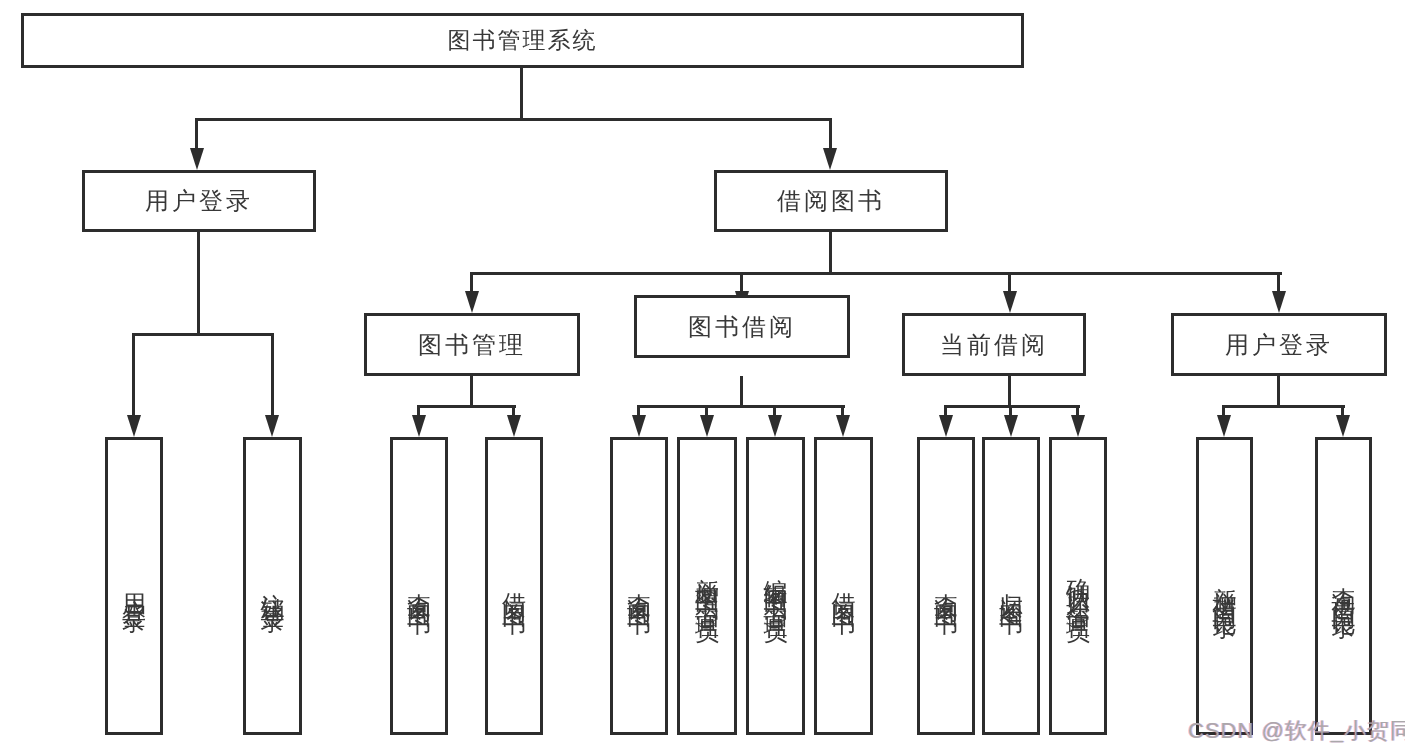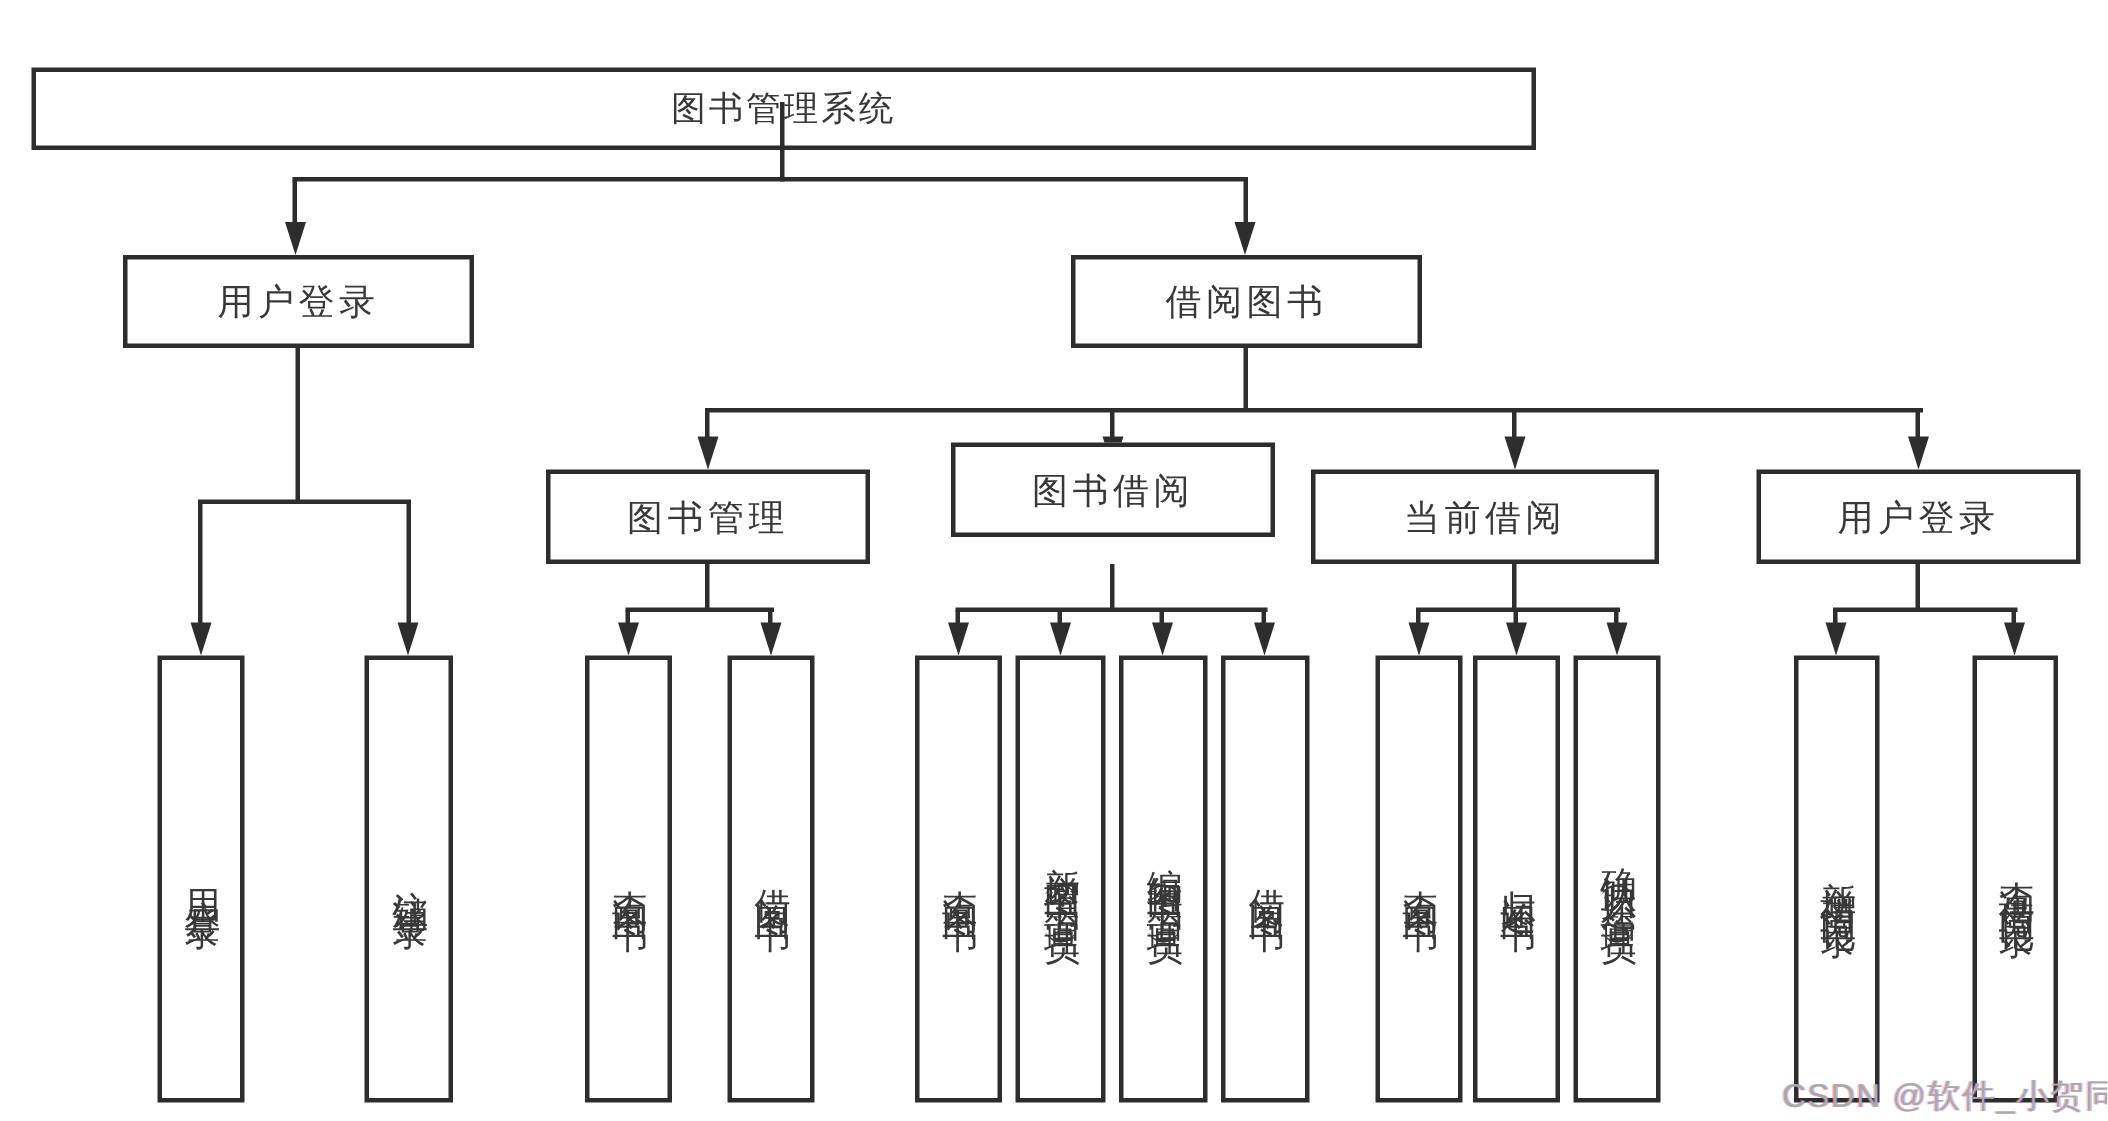--- a/index.html
+++ b/index.html
@@ -15,21 +15,21 @@
     box-sizing:border-box;
     border:3px solid #2d2d2d;
     background:#ffffff;
     color:#383838;
     display:flex;
     align-items:center;
     justify-content:center;
     text-align:center;
   }
   .h-label{font-size:24px;letter-spacing:3px;}
-  .root-label{font-size:23px;letter-spacing:2px;margin-top:32px;}
+  .root-label{font-size:23px;letter-spacing:2px;}
   .leaf{
     writing-mode:vertical-rl;
     font-size:24px;
     letter-spacing:6px;
     line-height:1;
   }
   .hline{position:absolute;height:3px;background:#2d2d2d;}
   .vline{position:absolute;width:3px;background:#2d2d2d;}
   .arrow{
     position:absolute;width:0;height:0;
@@ -77,21 +77,21 @@
   <div class="arrow" style="left:465px;top:291px;"></div>
   <div class="vline" style="left:740px;top:274px;height:20px;"></div>
   <div class="arrow" style="left:735px;top:291px;"></div>
   <div class="vline" style="left:1008px;top:274px;height:20px;"></div>
   <div class="arrow" style="left:1003px;top:291px;"></div>
   <div class="vline" style="left:1277px;top:274px;height:20px;"></div>
   <div class="arrow" style="left:1272px;top:291px;"></div>
 
   <div class="box h-label" style="left:364px;top:313px;width:216px;height:63px;">图书管理</div>
   <div class="box h-label" style="left:634px;top:295px;width:216px;height:63px;">图书借阅</div>
-  <div class="box h-label" style="left:874px;top:313px;width:232px;height:63px;">当前借阅</div>
+  <div class="box h-label" style="left:902px;top:313px;width:184px;height:63px;">当前借阅</div>
   <div class="box h-label" style="left:1171px;top:313px;width:216px;height:63px;">用户登录</div>
 
   <div class="vline" style="left:470px;top:376px;height:31px;"></div>
   <div class="hline" style="left:417px;top:405px;width:99px;"></div>
   <div class="vline" style="left:417px;top:407px;height:12px;"></div>
   <div class="arrow" style="left:412px;top:415px;"></div>
   <div class="vline" style="left:512px;top:407px;height:12px;"></div>
   <div class="arrow" style="left:507px;top:415px;"></div>
 
   <div class="vline" style="left:740px;top:376px;height:31px;"></div>

